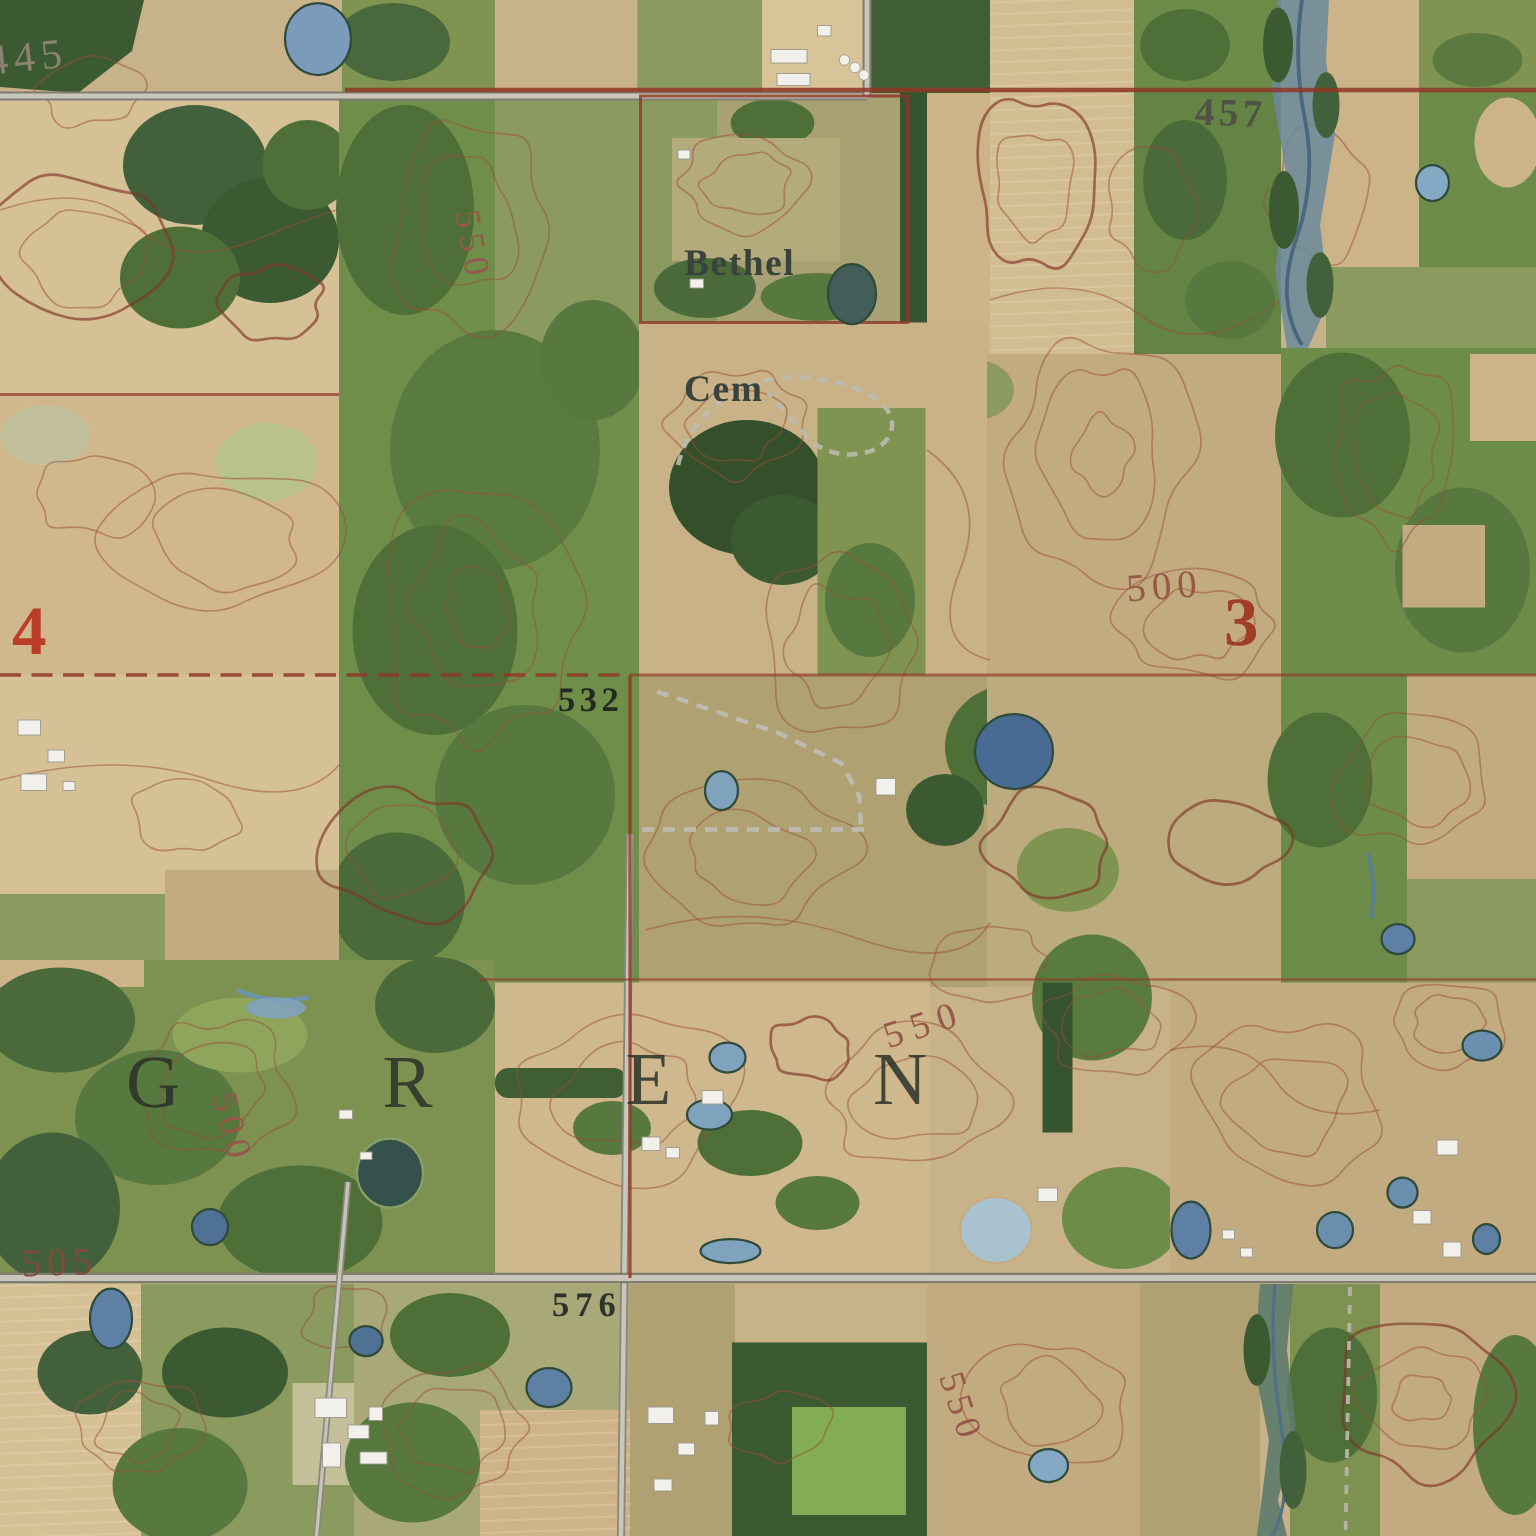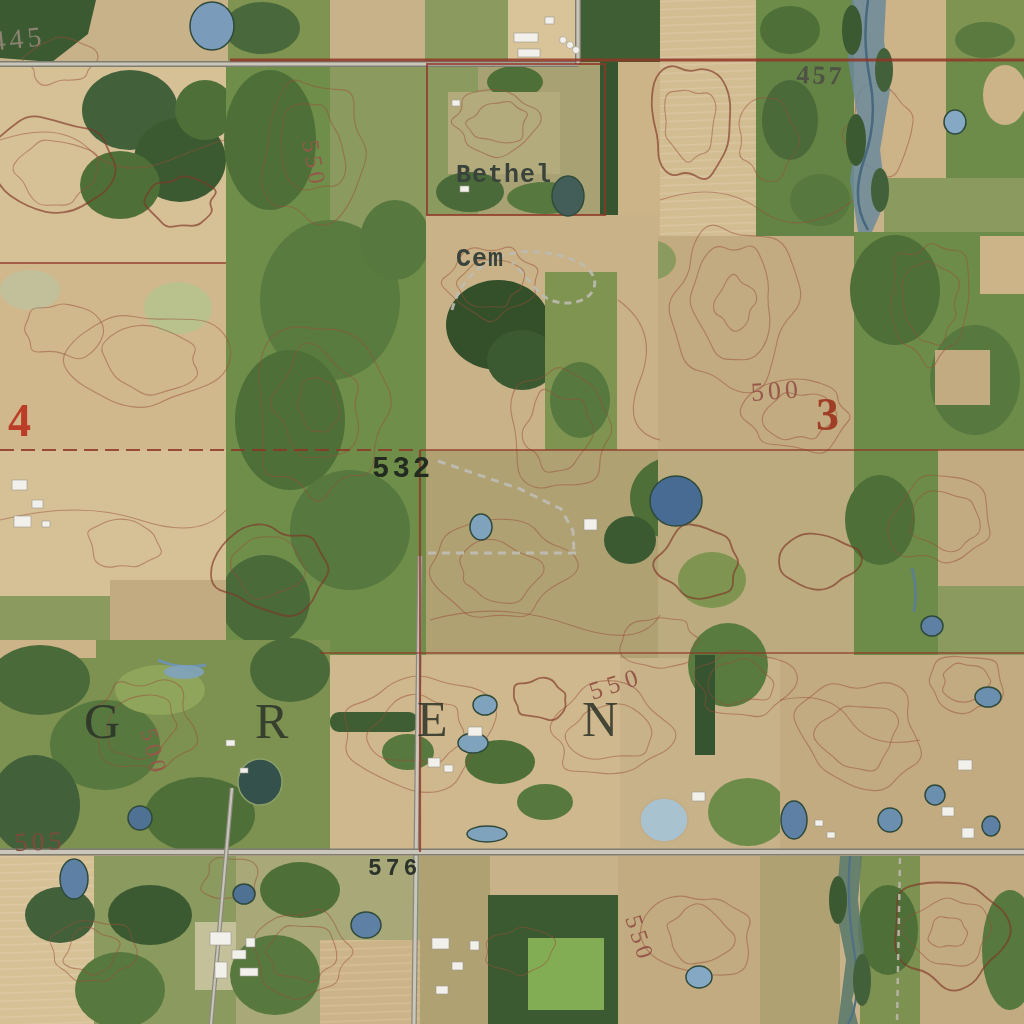--- a/index.html
+++ b/index.html
@@ -2,21 +2,21 @@
 <html><head>
 <meta charset="utf-8">
 <style>
   html,body{margin:0;padding:0;background:#1b1b1b;}
   .map{position:relative;width:1024px;height:1024px;overflow:hidden;
        font-family:"Liberation Sans",sans-serif;background:#c8b28a;}
   .map svg{position:absolute;left:0;top:0;}
   .labels{position:absolute;left:0;top:0;width:1024px;height:1024px;pointer-events:none;}
   .lbl{position:absolute;white-space:pre;transform-origin:left top;line-height:1;}
   .serif{font-family:"Liberation Serif","DejaVu Serif",serif;}
-  .sans{font-family:Liberation Mono, monospace;}
+  .sans{font-family:Liberation Serif, serif;}
   .contour-lbl{color:#96584a;letter-spacing:4px;font-size:24px;}
   .spot-lbl{letter-spacing:3px;font-weight:600;}
   .twp{font-size:50px;color:rgba(42,48,40,.85);}
   .secnum{font-size:46px;font-weight:600;}
   .place{font-size:25px;font-weight:600;color:#39423b;letter-spacing:1px;line-height:1.12;}
 </style>
 </head>
 <body>
 
 <div class="map">
@@ -337,21 +337,21 @@
     <div>Bethel</div>
     <div>Cem</div>
   </div>
 
   <div class="lbl serif spot-lbl" style="left:797px;top:62px;font-size:26px;color:#4f5244;transform:rotate(2deg);">457</div>
 
   <div class="lbl serif secnum" style="left:8px;top:398px;color:#bc3d27;">4</div>
 
   <div class="lbl serif secnum" style="left:816px;top:392px;color:#a03d26;">3</div>
 
-  <div class="lbl sans spot-lbl" style="left:372px;top:455px;font-size:29px;color:#232a20;">532</div>
+  <div class="lbl sans spot-lbl" style="left:372px;top:455px;font-size:23px;color:#232a20;">532</div>
 
   <div class="lbl serif contour-lbl" style="left:750px;top:380px;font-size:26px;transform:rotate(-4deg);">500</div>
 
   <div class="lbl serif twp" style="left:84px;top:696px;">G</div>
   <div class="lbl serif twp" style="left:255px;top:696px;">R</div>
   <div class="lbl serif twp" style="left:417px;top:694px;">E</div>
   <div class="lbl serif twp" style="left:582px;top:694px;">N</div>
 
   <div class="lbl serif contour-lbl" style="left:160px;top:726px;transform:rotate(76deg);">500</div>
 

